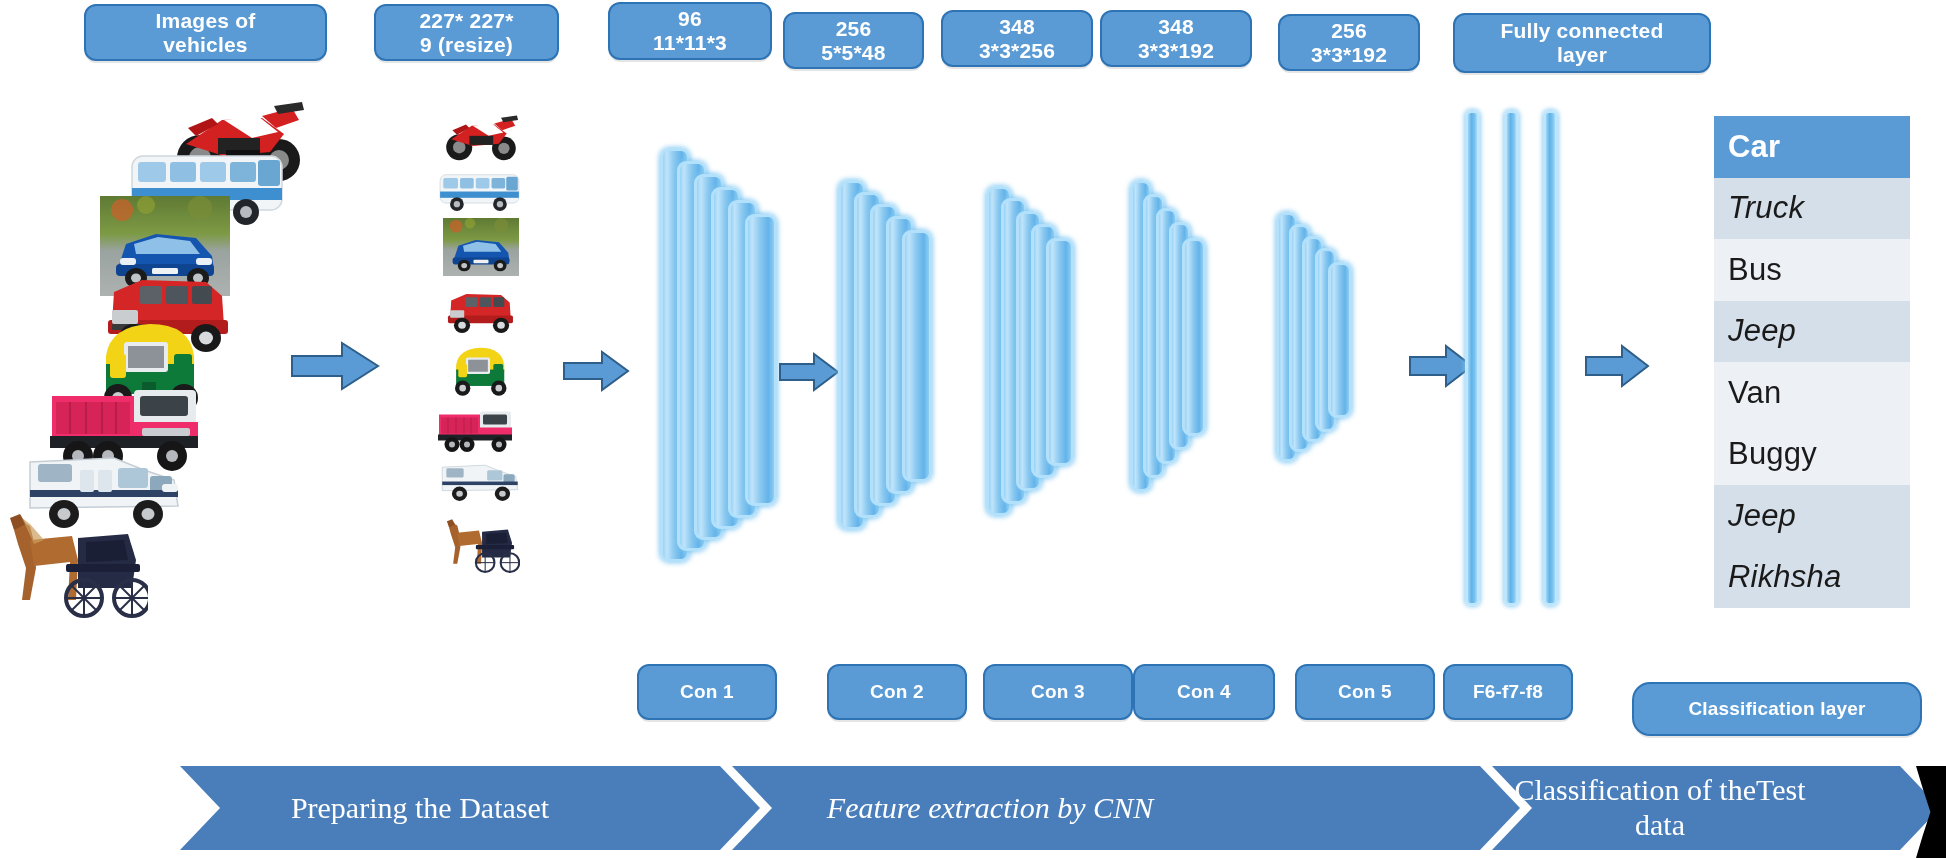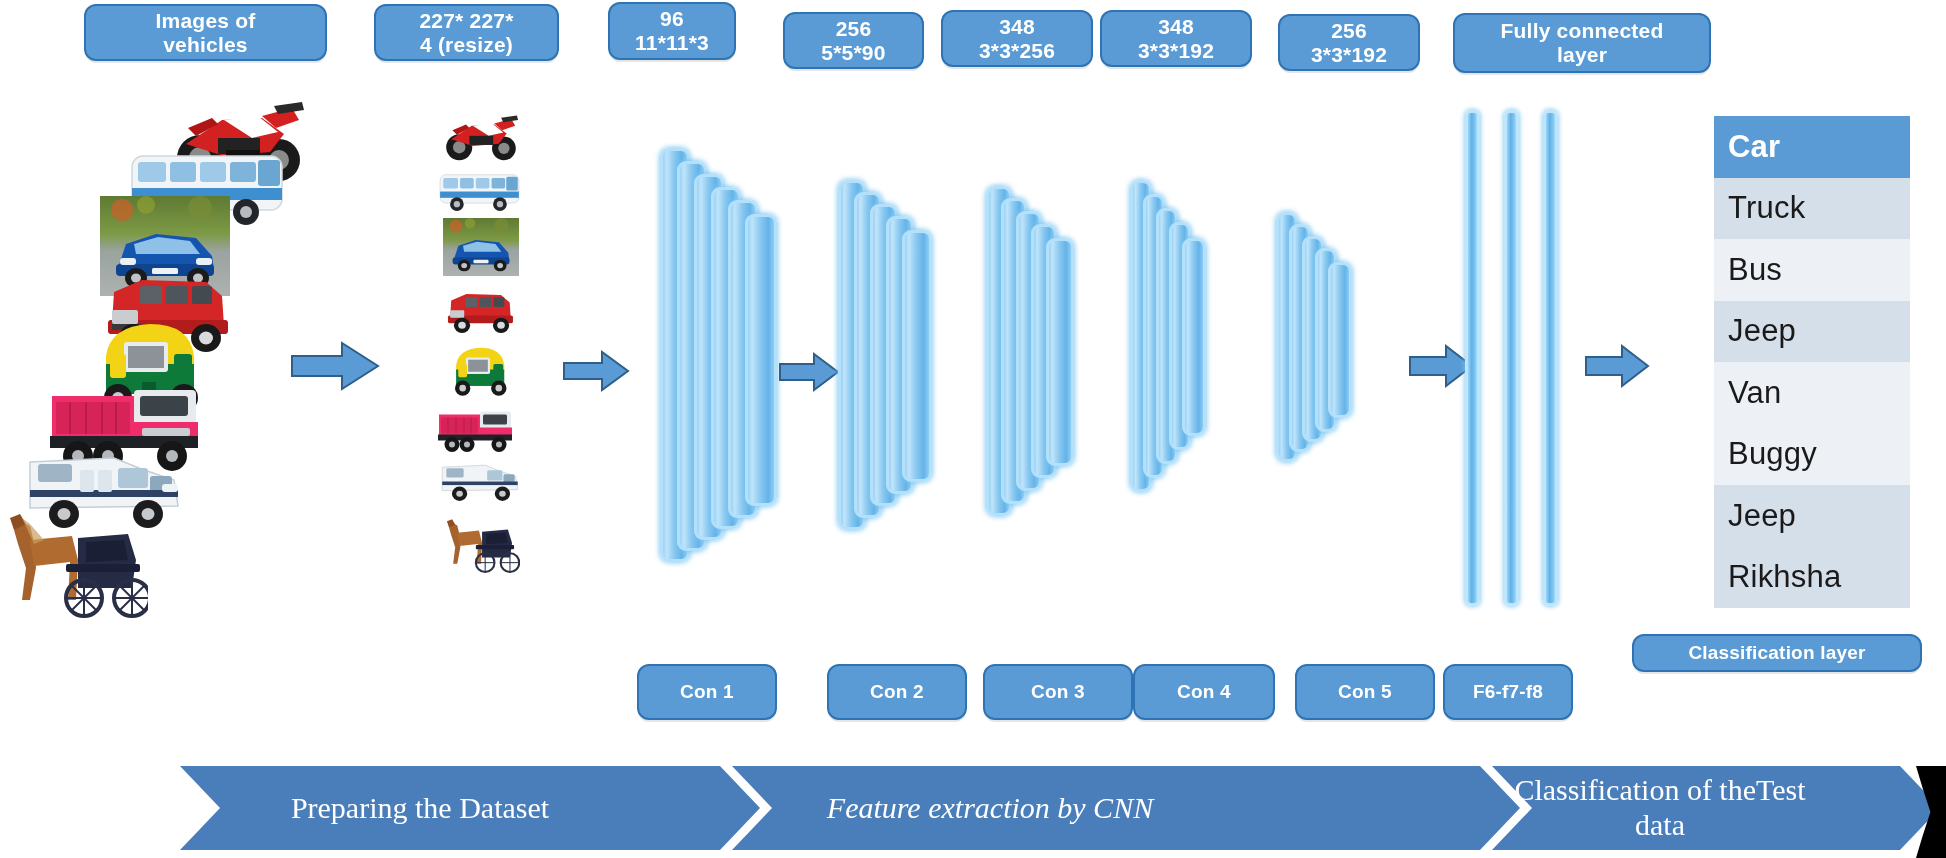--- a/index.html
+++ b/index.html
@@ -87,21 +87,21 @@
   .classrow {
     flex: 1 1 0;
     display: flex;
     align-items: center;
     padding-left: 14px;
     font-size: 31px;
     color: #1a1a1a;
     background: #EDF1F6;
     letter-spacing: .2px;
   }
-  .classrow.alt { background: #D5DFEA; }
+  .classrow.alt { background: #D5DFEA; font-style: italic; }
   .classrow.selected {
     background: #5B9BD5;
     color: #ffffff;
     font-weight: bold;
   }
 
   
   #banner { position: absolute; }
   #banner svg { display: block; width: 100%; height: 100%; }
   .bannerlabel {
@@ -136,37 +136,37 @@
     <span>
       <span>Images of</span><br>
       <span>vehicles</span>
     </span>
   </div>
 
   <div class="labelbox topbox" style="left:374px; top:4px; width:185px; height:57px;">
     <span class="shadowbar"></span>
     <span>
       <span>227* 227*</span><br>
-      <span>4 (resize)</span>
-    </span>
-  </div>
-
-  <div class="labelbox topbox" style="left:608px; top:2px; width:128px; height:58px;">
+      <span>9 (resize)</span>
+    </span>
+  </div>
+
+  <div class="labelbox topbox" style="left:608px; top:2px; width:164px; height:58px;">
     <span class="shadowbar"></span>
     <span>
       <span>96</span><br>
       <span>11*11*3</span>
     </span>
   </div>
 
   <div class="labelbox topbox" style="left:783px; top:12px; width:141px; height:57px;">
     <span class="shadowbar"></span>
     <span>
       <span>256</span><br>
-      <span>5*5*90</span>
+      <span>5*5*48</span>
     </span>
   </div>
 
   <div class="labelbox topbox" style="left:941px; top:10px; width:152px; height:57px;">
     <span class="shadowbar"></span>
     <span>
       <span>348</span><br>
       <span>3*3*256</span>
     </span>
   </div>
@@ -594,21 +594,21 @@
     <span>Con 4</span>
   </div>
   <div class="labelbox conbox" style="left:1295px; top:664px; width:140px; height:56px;">
     <span class="shadowbar"></span>
     <span>Con 5</span>
   </div>
   <div class="labelbox conbox" style="left:1443px; top:664px; width:130px; height:56px;">
     <span class="shadowbar"></span>
     <span>F6-f7-f8</span>
   </div>
-  <div class="labelbox conbox" style="left:1632px; top:634px; width:290px; height:38px;">
+  <div class="labelbox conbox" style="left:1632px; top:682px; width:290px; height:54px;border-radius:18px;">
     <span class="shadowbar"></span>
     <span>Classification layer</span>
   </div>
 
   <div id="banner" style="left:180px; top:766px; width:1766px; height:84px;">
     <svg viewBox="0 0 1766 84" preserveAspectRatio="none">
 
       <polygon points="0,0 540,0 580,42 540,84 0,84 40,42" fill="#4A7EBB"></polygon>
 
       <polygon points="552,0 1300,0 1340,42 1300,84 552,84 592,42" fill="#4A7EBB"></polygon>

